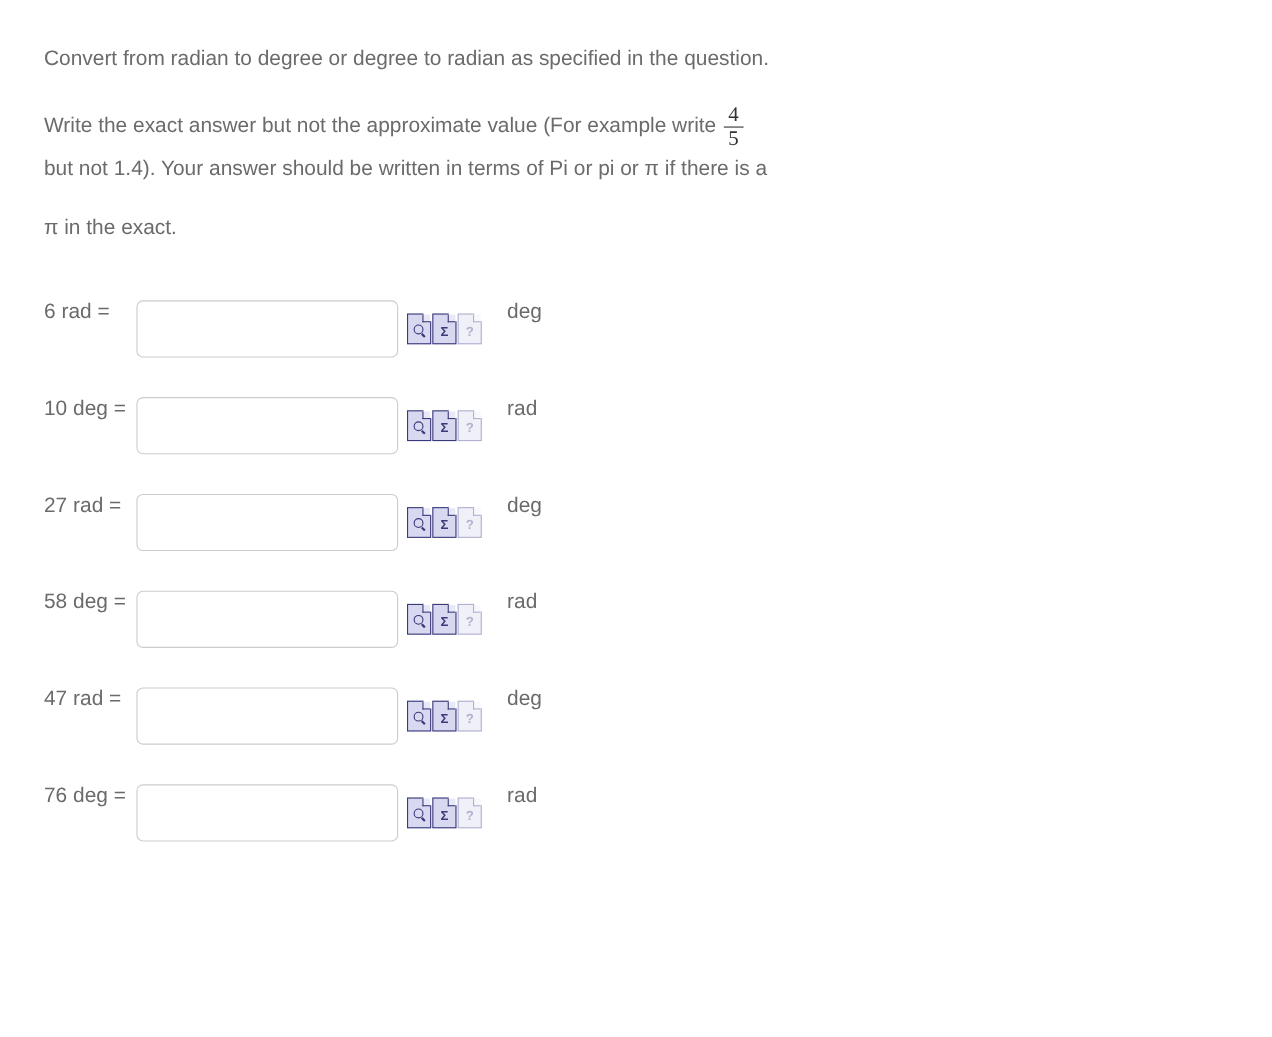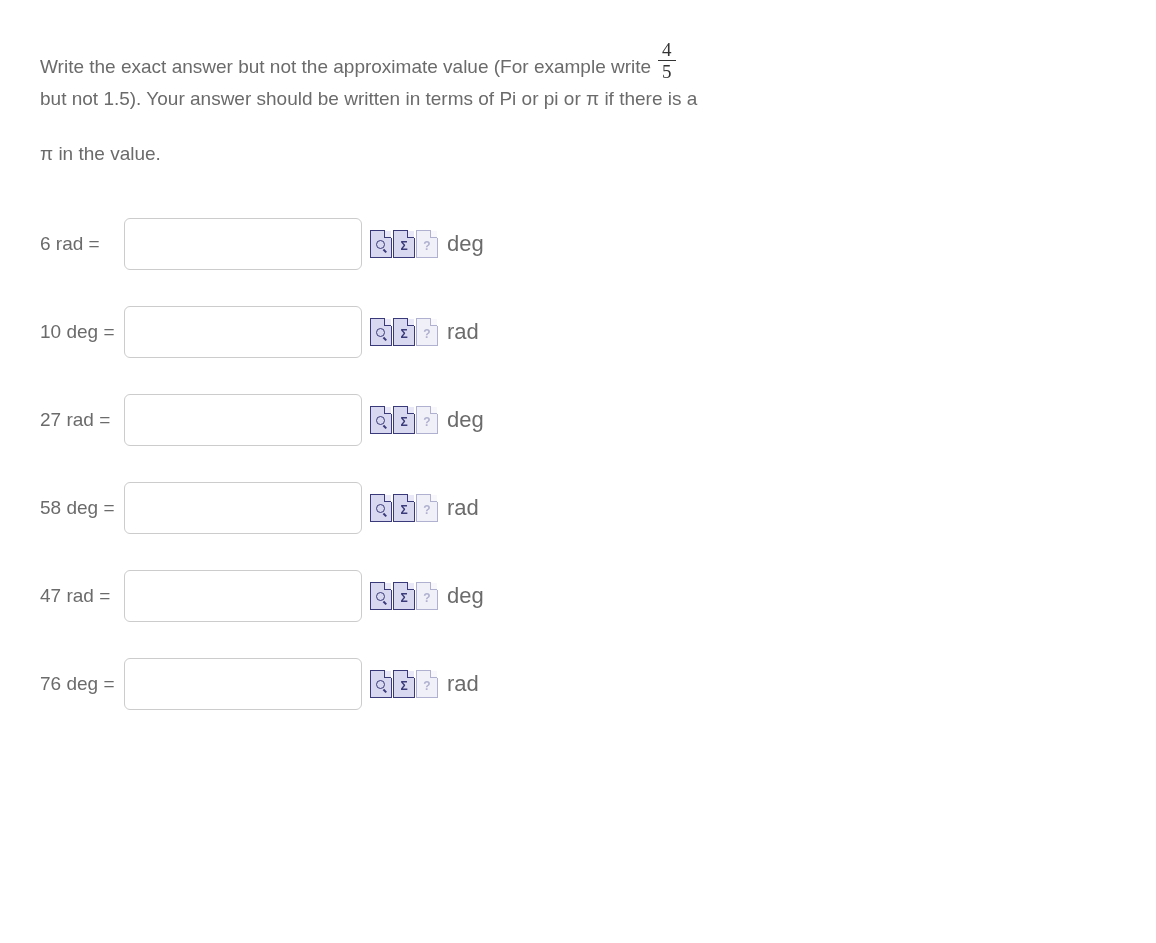--- a/index.html
+++ b/index.html
@@ -18,21 +18,21 @@
     .instructions {
       margin-bottom: 50px;
     }
     .instructions p {
       line-height: 1.5;
       margin-bottom: 26px;
       font-weight: 400;
     }
     .note-line {
       display: flex;
-      align-items: flex-end;
+      align-items: center;
       flex-wrap: wrap;
       gap: 4px;
     }
     .fraction {
       display: inline-flex;
       flex-direction: column;
       align-items: center;
       vertical-align: middle;
       font-family: "Times New Roman", serif;
       color: #333;
@@ -46,21 +46,20 @@
     }
     .fraction .den {
       padding: 1px 4px 0 4px;
     }
     .pi-symbol {
       font-family: "Times New Roman", serif;
       font-style: normal;
     }
     .question-row {
       display: flex;
-      align-items: center;
       margin-bottom: 36px;
       height: 52px;
     }
     .label {
       min-width: 78px;
       white-space: nowrap;
       font-size: 19px;
     }
     .answer-input {
       width: 238px;
@@ -162,38 +161,39 @@
       content: "";
       position: absolute;
       width: 4px;
       height: 1.5px;
       background: currentColor;
       bottom: -1px;
       right: -1px;
       transform: rotate(45deg);
     }
     .unit {
-      font-size: 22px;
-      margin-left: 2px;
+      font-size: 19px;
+      margin-left: 16px;
     }
   </style>
 </head>
 <body>
 
 <div class="instructions">
+  <p>Convert from radian to degree or degree to radian  as specified in the question.</p>
   <p class="note-line">
     <span> Write the exact answer but not the approximate value (For example write </span>
     <span class="fraction">
       <span class="num">4</span>
       <span class="den">5</span>
     </span>
-    <span> but not 1.5). Your answer should be written in terms of Pi or pi or π if there is a</span>
+    <span> but not 1.4). Your answer should be written in terms of Pi or pi or π if there is a</span>
   </p>
   <p>
-    <span class="pi-symbol"></span><span>π in the value.</span>
+    <span class="pi-symbol"></span><span>π in the exact.</span>
   </p>
 </div>
 
 <div>
 
   <div class="question-row">
     <span class="label">6 rad =</span>
     <input class="answer-input" type="text" value="" style="">
     <span class="icon-group">
       <span class="doc-icon">

